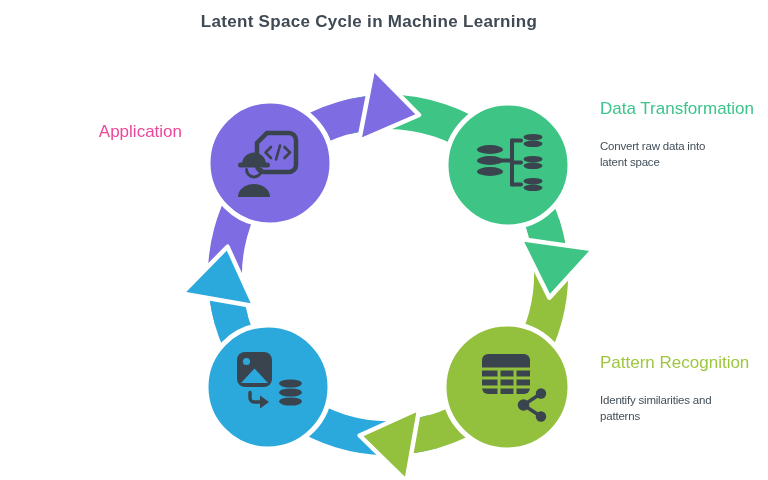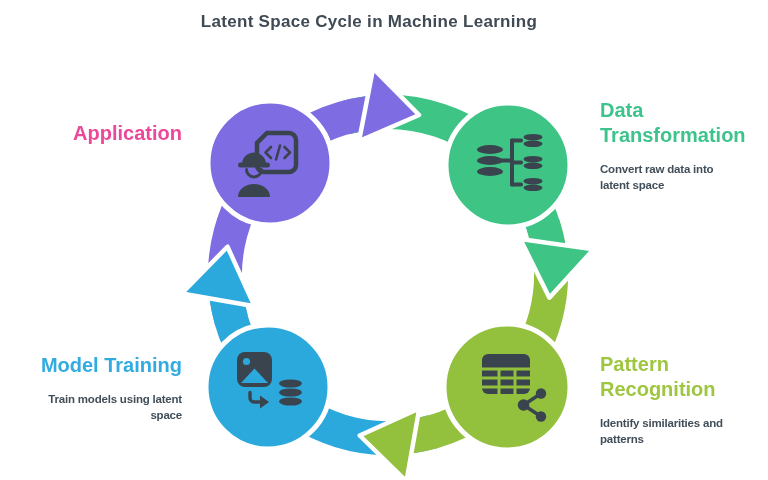--- a/index.html
+++ b/index.html
@@ -2,22 +2,22 @@
 <html><head>
 <meta charset="utf-8">
 <style>
   html,body{margin:0;padding:0;background:#ffffff;}
   body{font-family:"Liberation Sans","DejaVu Sans",sans-serif;}
   .stage{position:relative;width:768px;height:480px;overflow:hidden;background:#ffffff;}
   .title{position:absolute;top:12px;left:0;width:738px;text-align:center;
          font-size:17px;font-weight:bold;color:#3F4A54;letter-spacing:.3px;}
   .diagram{position:absolute;left:0;top:0;}
   .label{position:absolute;}
-  .label .heading{font-size:20px;font-weight:bold;line-height:1.25;}
-  .label .desc{margin-top:14px;font-size:11.5px;font-weight:bold;line-height:1.35;
+  .label .heading{font-size:17px;font-weight:normal;line-height:1.25;}
+  .label .desc{margin-top:20px;font-size:11.5px;font-weight:normal;line-height:1.35;
                color:#424F59;white-space:pre-line;letter-spacing:-0.2px;}
   .align-right{text-align:right;}
   .lbl-application{left:6px;top:121px;width:176px;}
   .lbl-data{left:600px;top:98px;width:165px;}
   .lbl-pattern{left:600px;top:352px;width:176px;}
   .lbl-model{left:4px;top:353px;width:178px;}
   .h-purple{color:#ec4899;}
   .h-green{color:#3DC48C;}
   .h-olive{color:#9EC63F;}
   .h-blue{color:#32ACE0;}
@@ -132,18 +132,15 @@
 latent space</div>
   </div>
 
   <div class="label lbl-pattern">
     <div class="heading h-olive">Pattern Recognition</div>
     <div class="desc">Identify similarities and
 patterns</div>
   </div>
 
   <div class="label lbl-model align-right">
-    <div class="heading h-blue">Model Training</div>
-    <div class="desc">Train models using latent
-space</div>
   </div>
 
 </div>
 
 </body></html>

